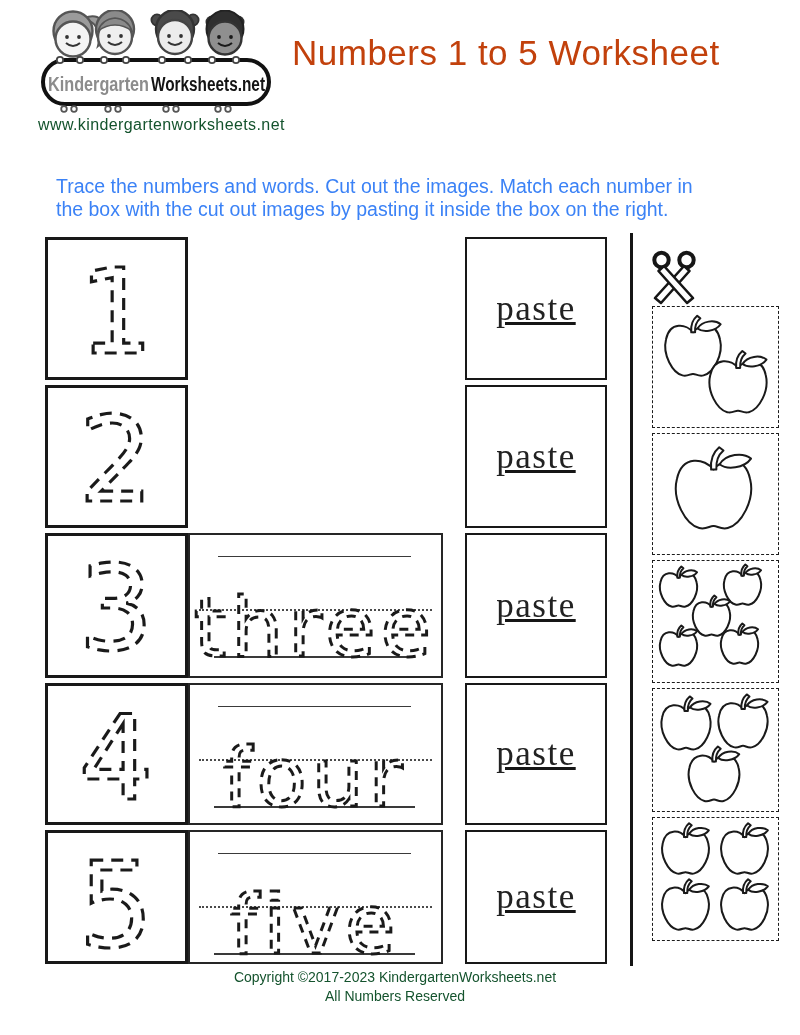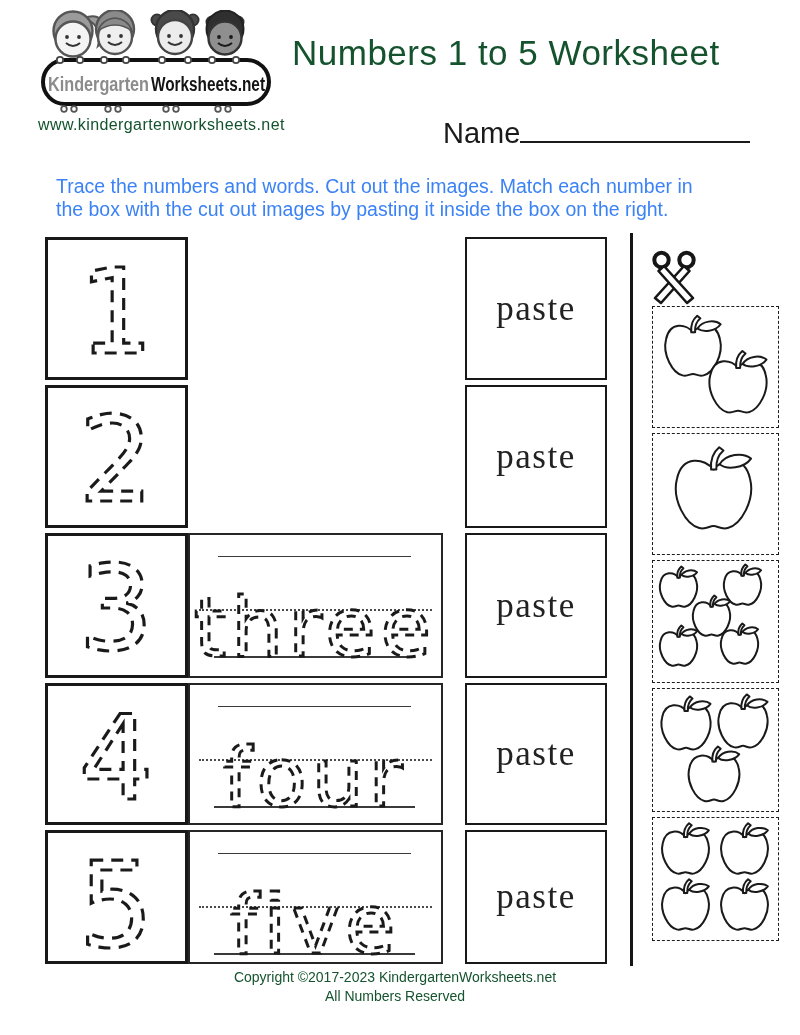--- a/index.html
+++ b/index.html
@@ -2,32 +2,32 @@
 <html><head>
 <meta charset="utf-8">
 <style>
   html,body{margin:0;padding:0;background:#fff;}
   .page{position:relative;width:800px;height:1035px;background:#fff;overflow:hidden;
         font-family:"Liberation Sans",sans-serif;color:#161616;}
 
   
   .logo-svg{position:absolute;left:40px;top:10px;}
   .site-url{position:absolute;left:38px;top:116px;font-size:16px;color:#14532d;letter-spacing:.4px;}
-  .page-title{position:absolute;left:292px;top:33px;font-size:35px;letter-spacing:.5px;color:#14532d;}
+  .page-title{position:absolute;left:292px;top:33px;font-size:35px;letter-spacing:.5px;color:#c2410c;}
   .name-block{position:absolute;left:443px;top:117px;font-size:29px;color:#1a1a1a;white-space:nowrap;}
   .name-line{display:inline-block;width:230px;height:24px;border-bottom:2.2px solid #1a1a1a;}
   .instructions{position:absolute;left:56px;top:175px;width:656px;font-size:19.5px;line-height:23px;color:#3b82f6;}
 
   
   .trace-row{position:absolute;left:45px;width:562px;}
   .cell{position:absolute;top:0;height:100%;box-sizing:border-box;background:#fff;overflow:hidden;}
   .num-cell{left:0;width:143px;border:3px solid #181818;}
   .word-cell{left:143px;width:255px;border:2px solid #262626;}
   .paste-cell{left:420px;width:142px;border:2.5px solid #181818;
-              display:flex;align-items:center;justify-content:center;}
+              display:flex;align-items:center;justify-content:center;text-decoration:underline;}
   .paste-label{font-family:"Liberation Serif",serif;font-size:35px;color:#222;letter-spacing:1.5px;}
   .wline{position:absolute;border-top:1.6px solid #3a3a3a;}
   .wline-top{top:21px;left:28px;right:30px;}
   .wline-bot{top:121px;left:24px;right:26px;border-top-width:2px;}
   .wline-dot{position:absolute;top:74px;left:9px;right:9px;border-top:2px dotted #4a4a4a;}
   .num-svg,.word-svg{position:absolute;left:0;top:0;}
   .trace{fill:none;stroke:#1a1a1a;stroke-width:3;stroke-dasharray:9 7;
          font-family:"DejaVu Sans",sans-serif;}
   .trace-num{stroke-dasharray:12 8;stroke-width:3.2;font-size:118px;}
   .word-text{font-size:82px;letter-spacing:5px;}
@@ -116,23 +116,20 @@
         <circle cx="136" cy="99" r="2.8"></circle>
       <circle cx="178" cy="99" r="2.8"></circle>
         <circle cx="188" cy="99" r="2.8"></circle>
     </g>
   </svg>
 
   <div class="site-url">www.kindergartenworksheets.net</div>
 
   <div class="page-title">Numbers 1 to 5 Worksheet</div>
 
-  <div class="name-block">
-    <span>Name</span><span class="name-line"></span>
-  </div>
 
   <div class="instructions">Trace the numbers and words. Cut out the images. Match each number in the box with the cut out images by pasting it inside the box on the right.</div>
 
   <div>
   <div class="trace-row" style="top: 237px; height: 143px;">
     <div class="cell num-cell">
       <svg class="num-svg" width="137" height="138">
         <text class="trace trace-num num-text" x="68" y="113" text-anchor="middle">1</text>
       </svg>
     </div>

